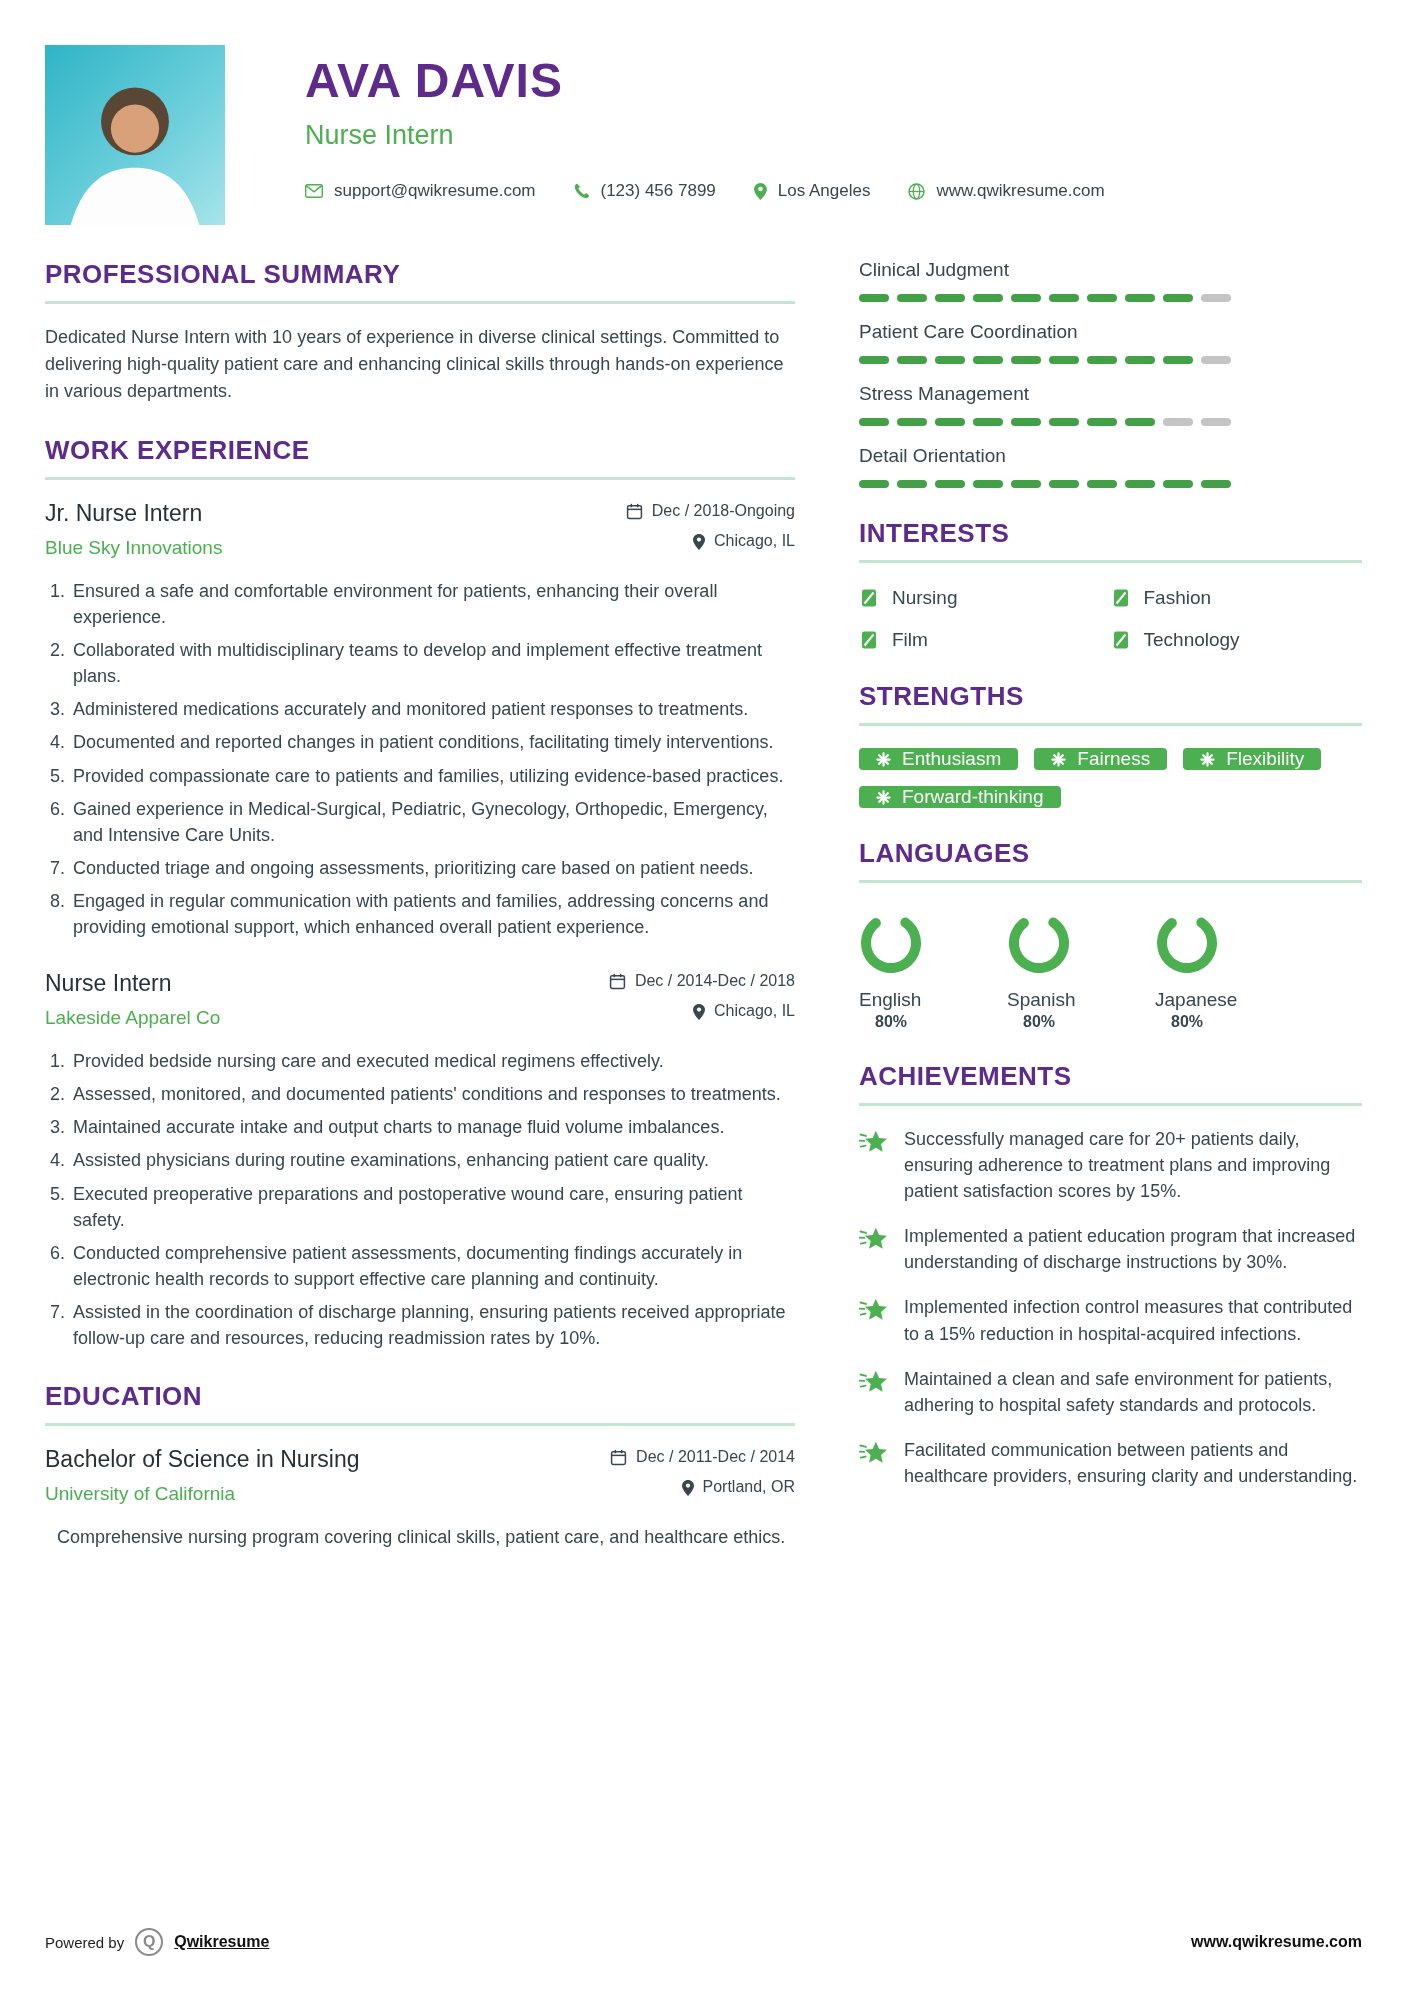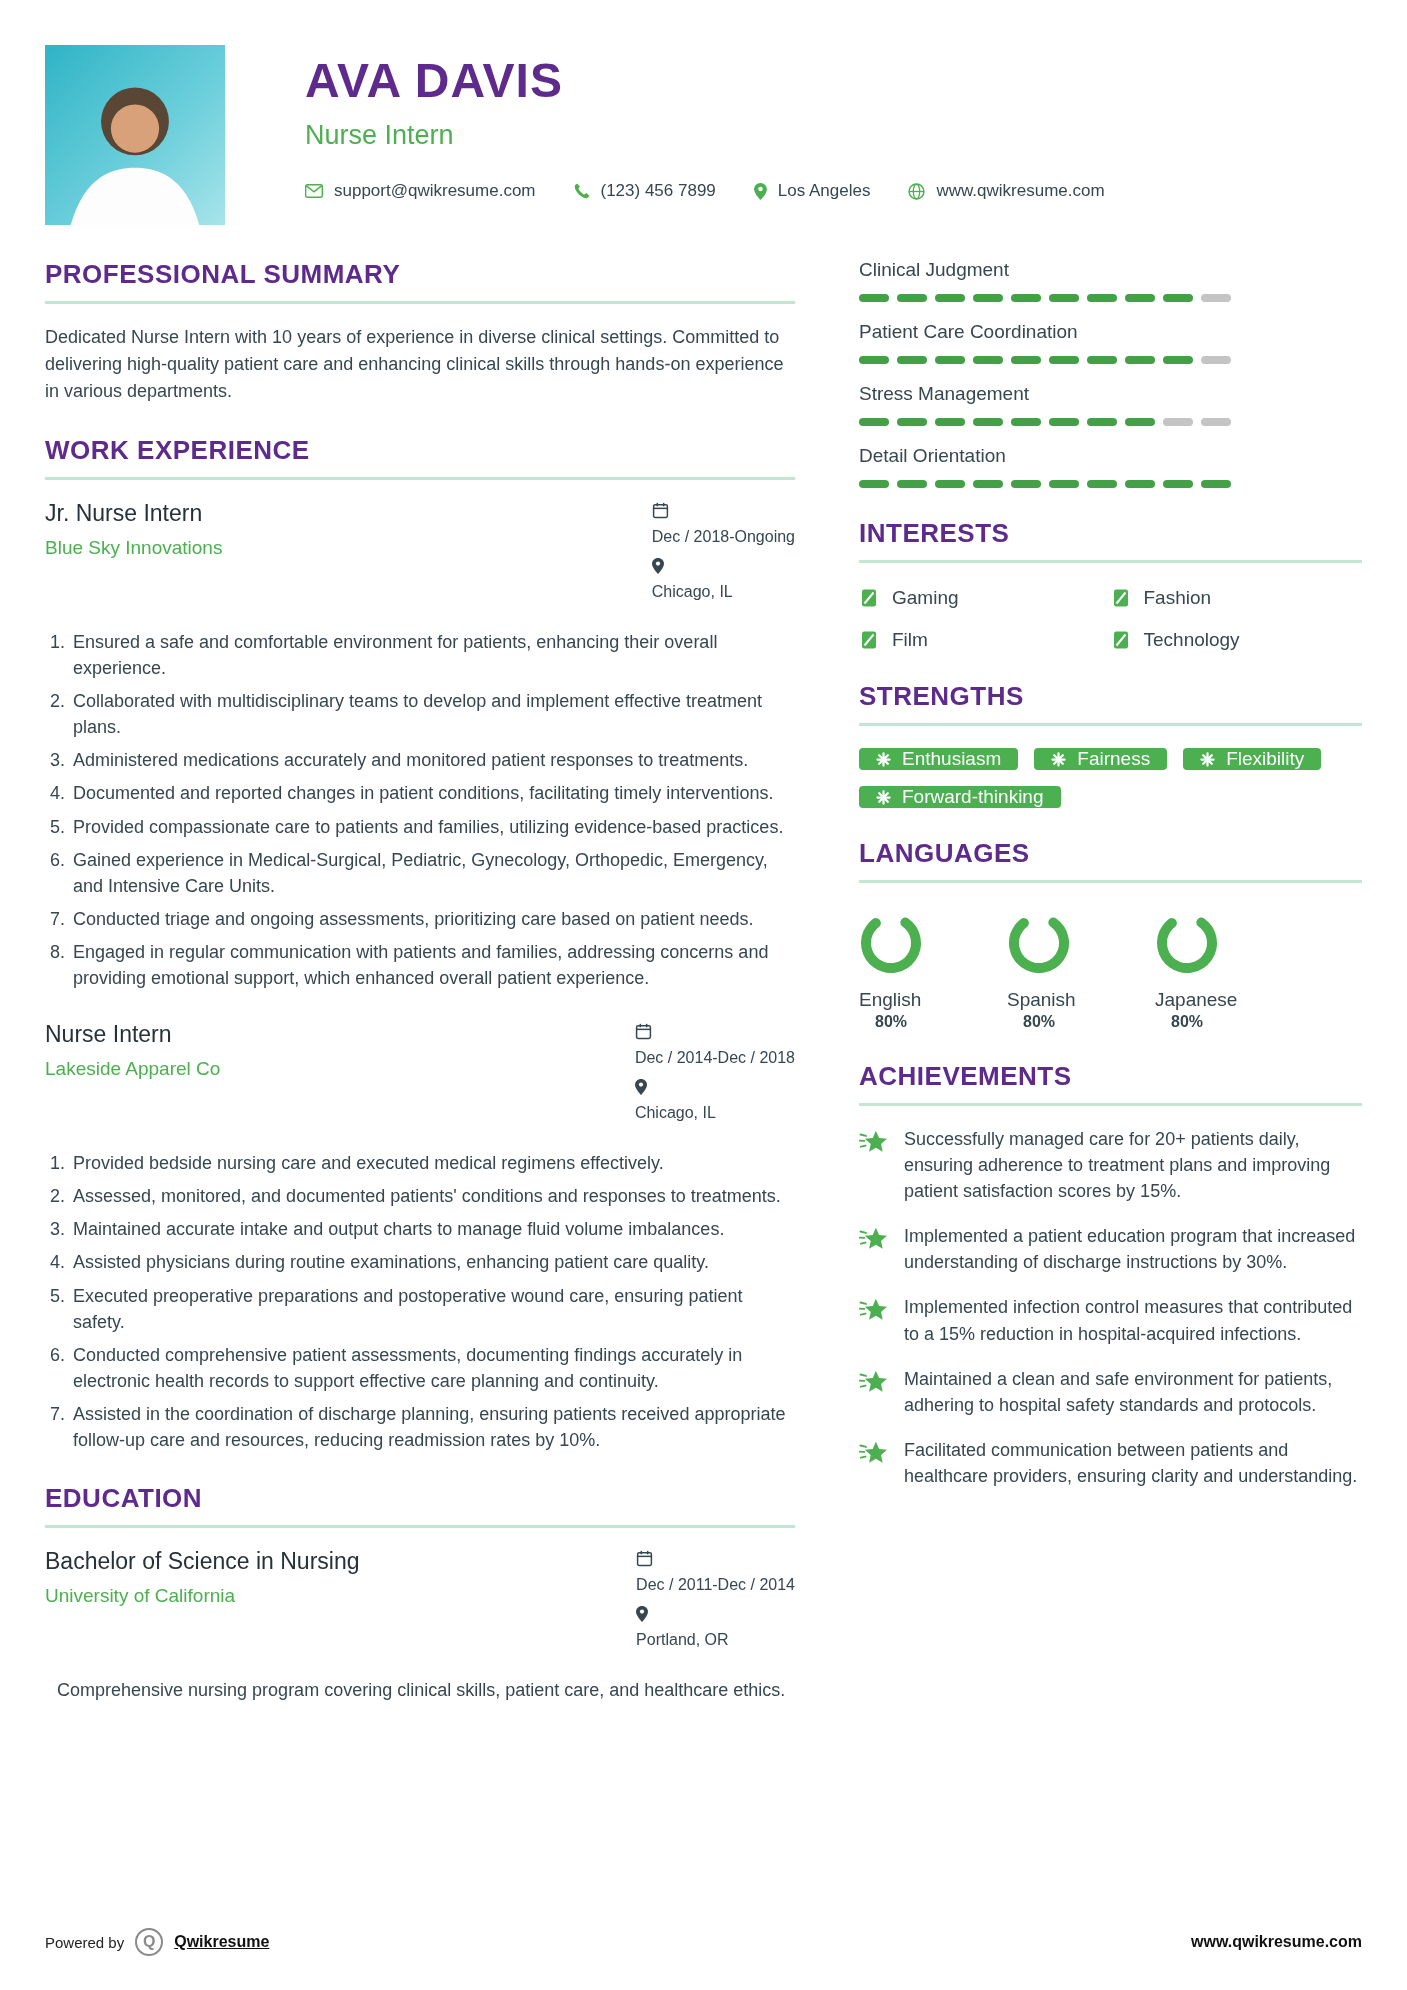--- a/index.html
+++ b/index.html
@@ -36,21 +36,21 @@
     font-size: 26px; font-weight: bold; color: #5E2B8D; letter-spacing: 0.5px;
     padding-bottom: 11px; border-bottom: 3px solid #C3E6D1; margin-bottom: 20px;
   }
   .summary-text { font-size: 18px; line-height: 1.5; color: #37474F; }
   
   .job { margin-bottom: 30px; }
   .job-header { display: flex; justify-content: space-between; align-items: flex-start; margin-bottom: 16px; }
   .job-title { font-size: 23px; color: #263238; }
   .job-company { font-size: 19px; color: #4CAF50; margin-top: 10px; }
   .job-meta { text-align: right; font-size: 16px; color: #37474F; flex: none; padding-top: 2px; }
-  .meta-row { display: flex; justify-content: flex-end; align-items: flex-start; gap: 9px; margin-bottom: 12px; flex-direction: column; }
+  .meta-row { display: flex; justify-content: flex-end; align-items: flex-end; gap: 9px; margin-bottom: 12px; }
   ol.bullets { margin: 0; padding-left: 25px; font-size: 18px; line-height: 1.45; color: #37474F; }
   ol.bullets li { margin-bottom: 7px; padding-left: 3px; }
   
   .edu-desc { font-size: 18px; line-height: 1.5; margin-top: 4px; margin-left: 12px; }
   
   .skill { margin-bottom: 19px; }
   .skill-name { font-size: 19px; margin-bottom: 13px; color: #37474F; }
   .skill-bar { display: flex; gap: 8px; }
   .seg { width: 30px; height: 8px; border-radius: 4px; flex: none; }
   .seg-on { background: #43A047; }
@@ -328,21 +328,21 @@
       </div>
 
       <div class="section">
         <div class="section-heading">INTERESTS</div>
         <div class="interests-grid">
   <div class="interest">
     <svg width="20" height="20" viewBox="0 0 20 20">
                 <rect x="3" y="1.5" width="14" height="17" rx="2.2" fill="#4CAF50"></rect>
                 <path d="M5.5 15.5 L14.5 4.5" stroke="#fff" stroke-width="2"></path>
               </svg>
-    <span>Gaming</span>
+    <span>Nursing</span>
   </div>
 
   <div class="interest">
     <svg width="20" height="20" viewBox="0 0 20 20">
                 <rect x="3" y="1.5" width="14" height="17" rx="2.2" fill="#4CAF50"></rect>
                 <path d="M5.5 15.5 L14.5 4.5" stroke="#fff" stroke-width="2"></path>
               </svg>
     <span>Fashion</span>
   </div>
 

